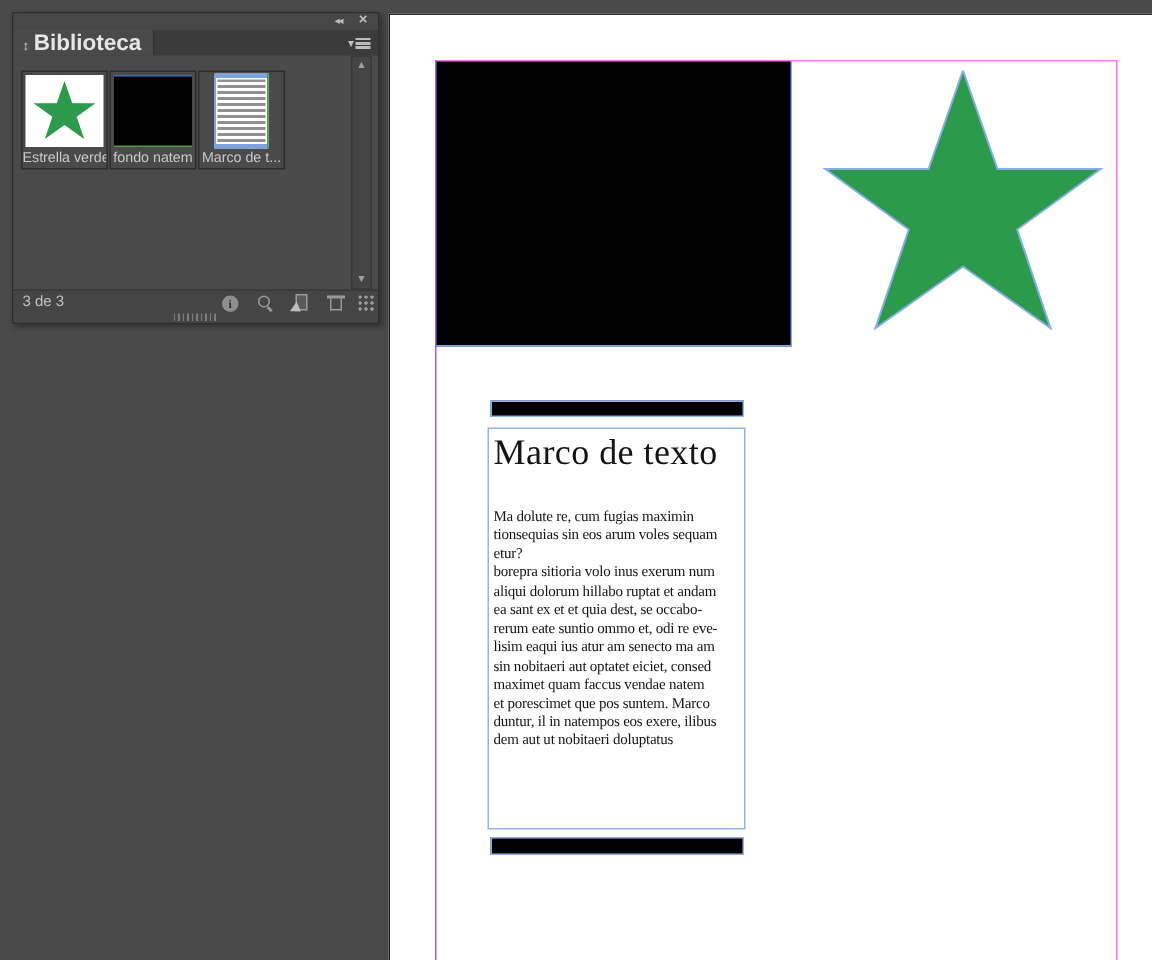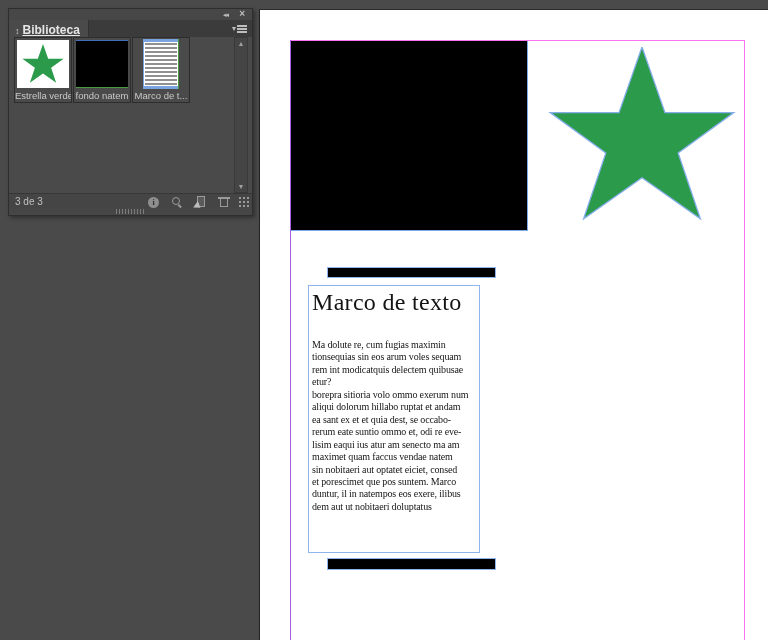--- a/index.html
+++ b/index.html
@@ -26,21 +26,21 @@
   .big-star{position:absolute;left:548px;top:47px;width:188px;height:178px;z-index:2;}
   .bar-top{
     position:absolute;left:327px;top:267px;width:169px;height:11px;
     background:#000;border:1px solid #8fb4ee;box-sizing:border-box;z-index:2;
   }
   .bar-bottom{
     position:absolute;left:327px;top:558px;width:169px;height:12px;
     background:#000;border:1px solid #8fb4ee;box-sizing:border-box;z-index:2;
   }
   .text-frame{
-    position:absolute;left:308px;top:285px;width:172px;height:268px;
+    position:absolute;left:325px;top:285px;width:172px;height:268px;
     background:#fff;border:1px solid #8fb4ee;box-sizing:border-box;
     overflow:hidden;z-index:2;
   }
   .tf-heading{
     font-family:"Liberation Serif",serif;font-size:24px;line-height:28px;
     letter-spacing:.3px;color:#141414;margin:2px 0 0 3px;white-space:nowrap;
   }
   .tf-body{
     margin:23px 0 0 3px;font-family:"Liberation Serif",serif;
     font-size:10px;line-height:12.45px;letter-spacing:-0.15px;color:#151515;
@@ -64,31 +64,31 @@
     line-height:10px;font-weight:bold;cursor:default;
   }
   .panel-tabbar{
     height:17px;background:#3b3b3b;position:relative;border-bottom:1px solid #3a3a3a;
   }
   .panel-tab{
     display:inline-block;height:17px;background:#4a4a4a;
     padding:0 8px 0 6px;line-height:17px;border-right:1px solid #323232;
   }
   .tab-toggle-icon{font-size:9px;color:#cfcfcf;margin-right:3px;}
-  .tab-label{font-size:12px;font-weight:bold;color:#e6e6e6;text-decoration:underline;}
+  .tab-label{font-size:15px;font-weight:bold;color:#e6e6e6;}
   .panel-menu-icon{
     position:absolute;right:5px;top:4px;color:#bdbdbd;display:flex;align-items:center;
   }
   .panel-menu-icon .tri{font-size:8px;margin-right:1px;}
   .panel-menu-icon .burger{display:inline-block;width:10px;height:8px;
     background:repeating-linear-gradient(180deg,#bdbdbd 0 2px,transparent 2px 3px);}
   .panel-content{
     position:absolute;left:0;top:28px;width:243px;height:156px;background:#4a4a4a;
   }
-  .cells{position:absolute;left:5px;top:0;display:flex;align-items:center;}
+  .cells{position:absolute;left:5px;top:10px;display:flex;align-items:center;}
   .cell{
     width:58px;height:66px;border:1px solid #2d2d2d;margin-right:1px;
     box-sizing:border-box;display:flex;flex-direction:column;align-items:center;
   }
   .thumb-wrap{height:52px;display:flex;align-items:center;justify-content:center;width:100%;}
   .thumb-star{width:52px;height:48px;background:#fff;display:flex;align-items:center;justify-content:center;}
   .thumb-black{
     width:52px;height:48px;background:#000;
     border-top:1px solid #3f6fb8;border-bottom:1px solid #4a9a3f;box-sizing:border-box;
   }
@@ -186,29 +186,28 @@
 <div class="guide guide-left"></div>
 <div class="guide guide-right"></div>
 
 <div class="bar-top"></div>
 
 <div class="text-frame">
   <div class="tf-heading">Marco de texto</div>
   <div class="tf-body">
       <div>Ma dolute re, cum fugias maximin</div>
       <div>tionsequias sin eos arum voles sequam</div>
-      <div>rem int modicatquis delectem quibusae</div>
       <div>etur?</div>
-      <div>borepra sitioria volo ommo exerum num</div>
+      <div>borepra sitioria volo inus exerum num</div>
       <div>aliqui dolorum hillabo ruptat et andam</div>
       <div>ea sant ex et et quia dest, se occabo-</div>
       <div>rerum eate suntio ommo et, odi re eve-</div>
       <div>lisim eaqui ius atur am senecto ma am</div>
+      <div>sin nobitaeri aut optatet eiciet, consed</div>
       <div>maximet quam faccus vendae natem</div>
-      <div>sin nobitaeri aut optatet eiciet, consed</div>
       <div>et porescimet que pos suntem. Marco</div>
       <div>duntur, il in natempos eos exere, ilibus</div>
       <div>dem aut ut nobitaeri doluptatus</div>
     </div>
 </div>
 
 <div class="bar-bottom"></div>
 
 <div class="panel">
 

